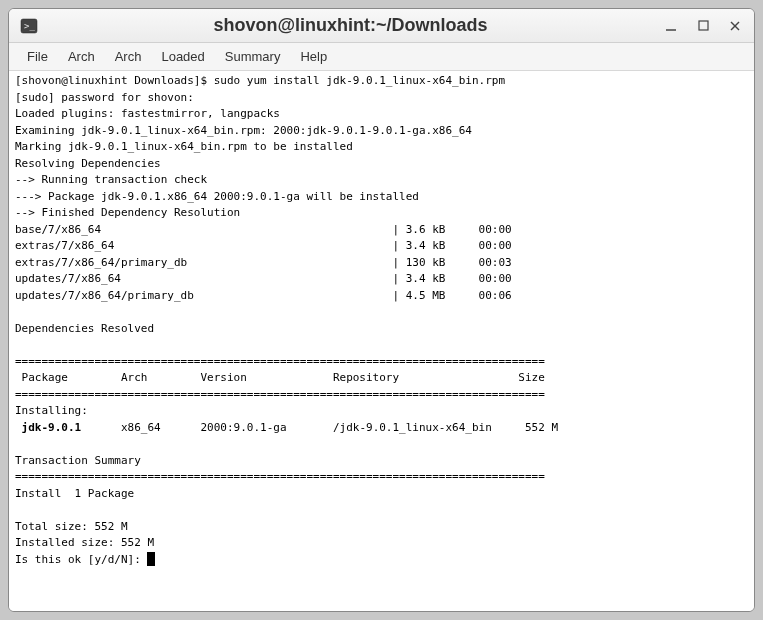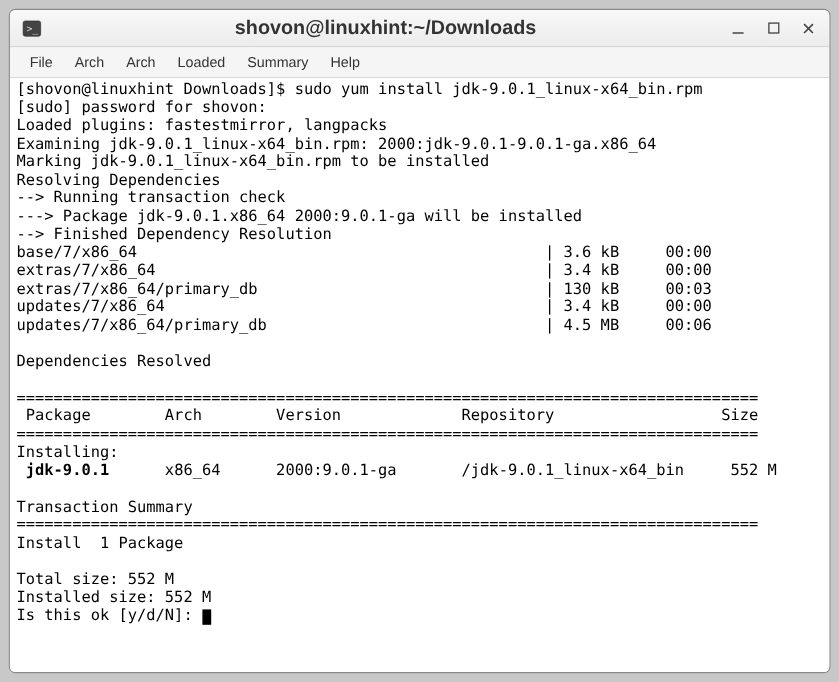--- a/index.html
+++ b/index.html
@@ -68,21 +68,21 @@
     }
     .menu-item {
       font-size: 13px;
       color: #333;
       padding: 4px 10px;
       cursor: pointer;
     }
     .terminal {
       background: #ffffff;
       font-family: "DejaVu Sans Mono", "Liberation Mono", monospace;
-      font-size: 14px;
+      font-size: 11px;
       line-height: 16.5px;
       color: #000;
       padding: 2px 6px;
       white-space: pre;
       overflow: hidden;
       min-height: 540px;
     }
     .bold {
       font-weight: bold;
     }

